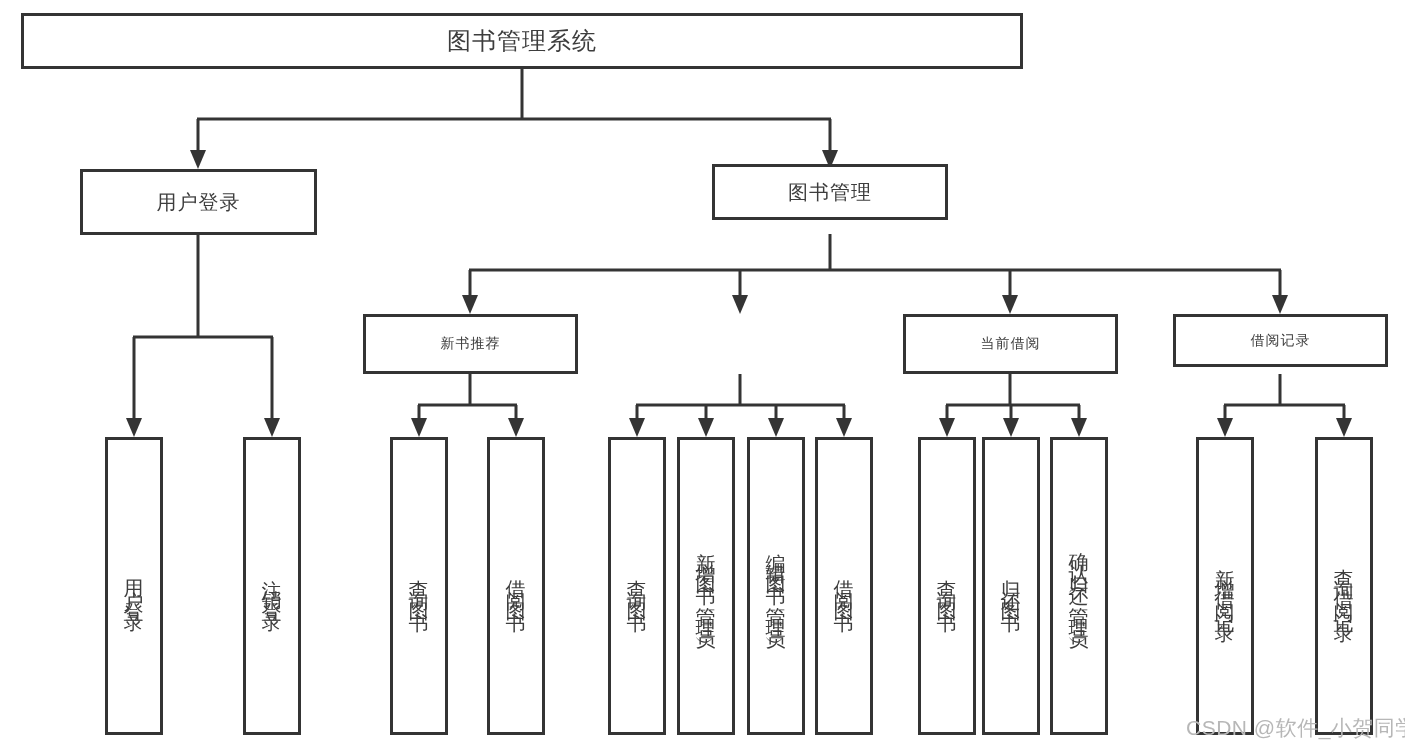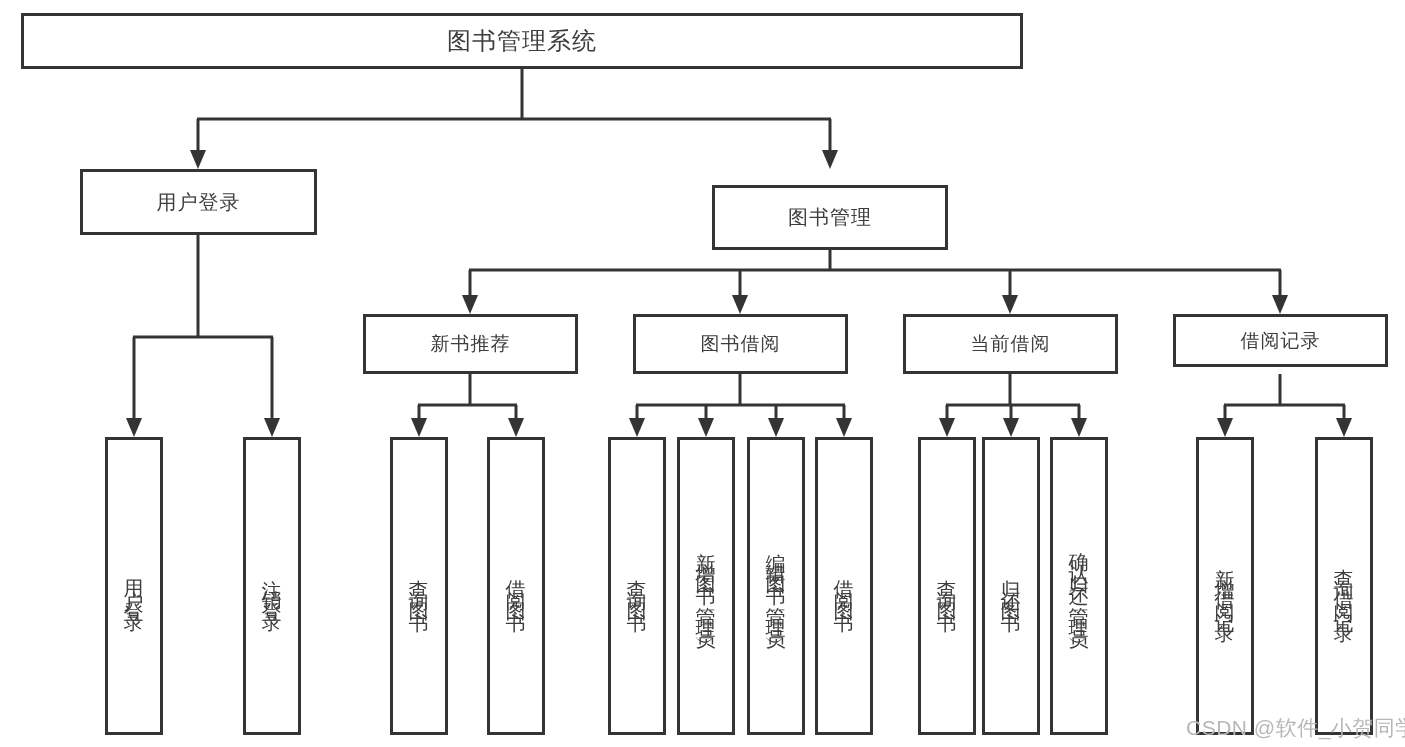--- a/index.html
+++ b/index.html
@@ -24,21 +24,21 @@
     border: 3px solid #343434;
     background: #ffffff;
     display: flex;
     align-items: center;
     justify-content: center;
     text-align: center;
     z-index: 1;
   }
   .box.root { font-size: 24px; letter-spacing: 1px; }
   .box.lvl2 { font-size: 20px; letter-spacing: 1px; }
-  .box.lvl3 { font-size: 19px; letter-spacing: 1px; }
+  .box.lvl3 { font-size: 14px; letter-spacing: 1px; }
   .box.leaf { font-size: 20px; }
   .vtext {
     writing-mode: vertical-rl;
     text-orientation: mixed;
     letter-spacing: 11px;
     line-height: 1;
     white-space: nowrap;
   }
   .watermark {
     position: absolute;
@@ -96,29 +96,26 @@
     </g>
   </svg>
 
   <div class="box root" style="left:21px; top:13px; width:1002px; height:56px;">
     <span>图书管理系统</span>
   </div>
 
   <div class="box lvl2" style="left:80px; top:169px; width:237px; height:66px;">
     <span>用户登录</span>
   </div>
-  <div class="box lvl2" style="left:712px; top:185px; width:236px; height:65px;">
+  <div class="box lvl2" style="left:712px; top:164px; width:236px; height:56px;">
     <span>图书管理</span>
   </div>
 
   <div class="box lvl3" style="left:363px; top:314px; width:215px; height:60px;">
     <span>新书推荐</span>
-  </div>
-  <div class="box lvl3" style="left:633px; top:314px; width:215px; height:60px;">
-    <span>图书借阅</span>
   </div>
   <div class="box lvl3" style="left:903px; top:314px; width:215px; height:60px;">
     <span>当前借阅</span>
   </div>
   <div class="box lvl3" style="left:1173px; top:314px; width:215px; height:53px;">
     <span>借阅记录</span>
   </div>
 
   <div class="box leaf" style="left:105px; top:437px; width:58px; height:298px;">
     <span class="vtext">用户登录</span>

